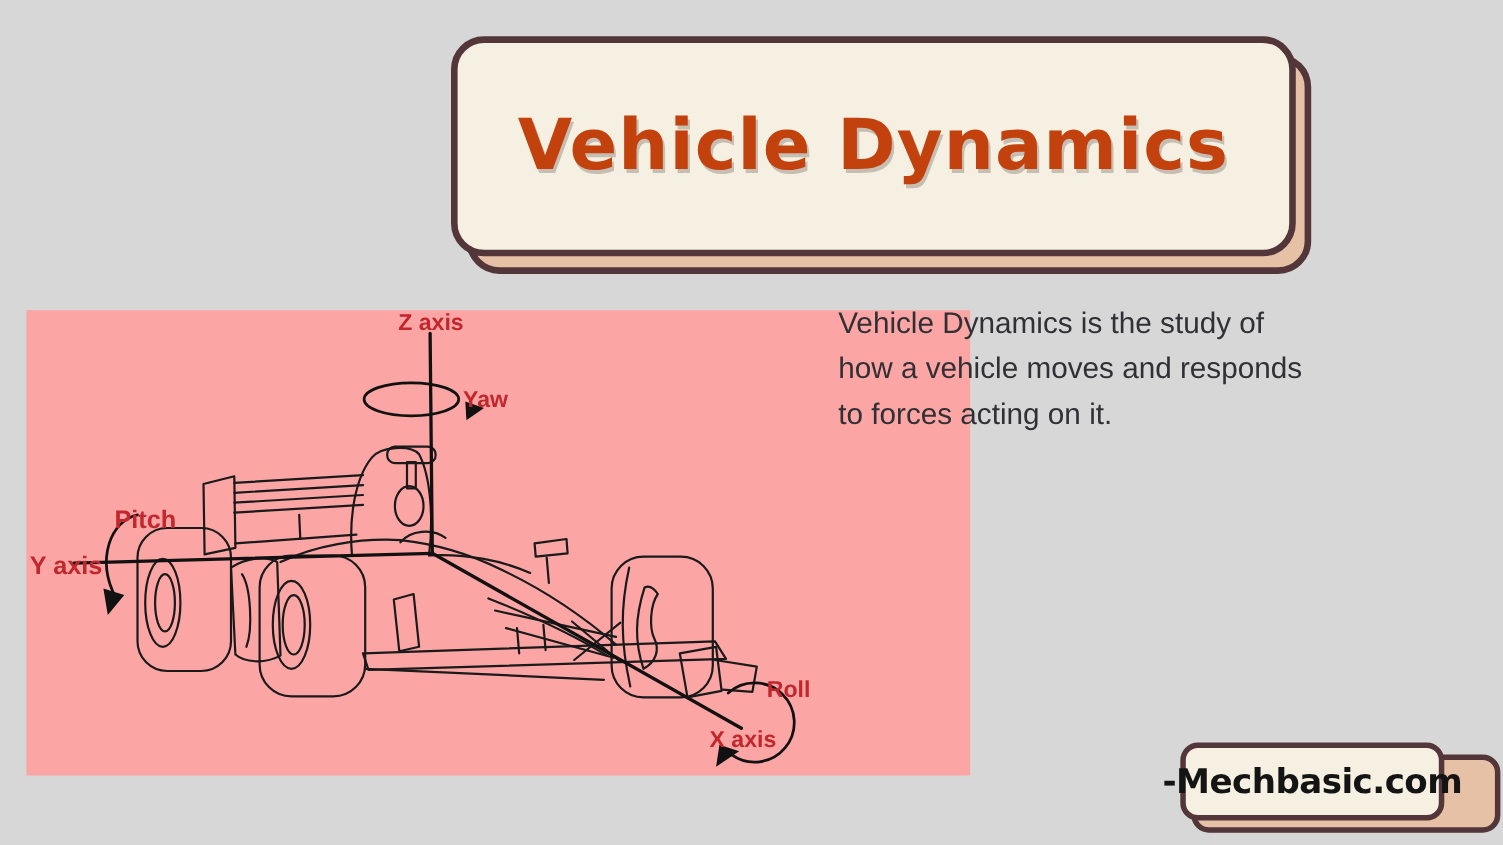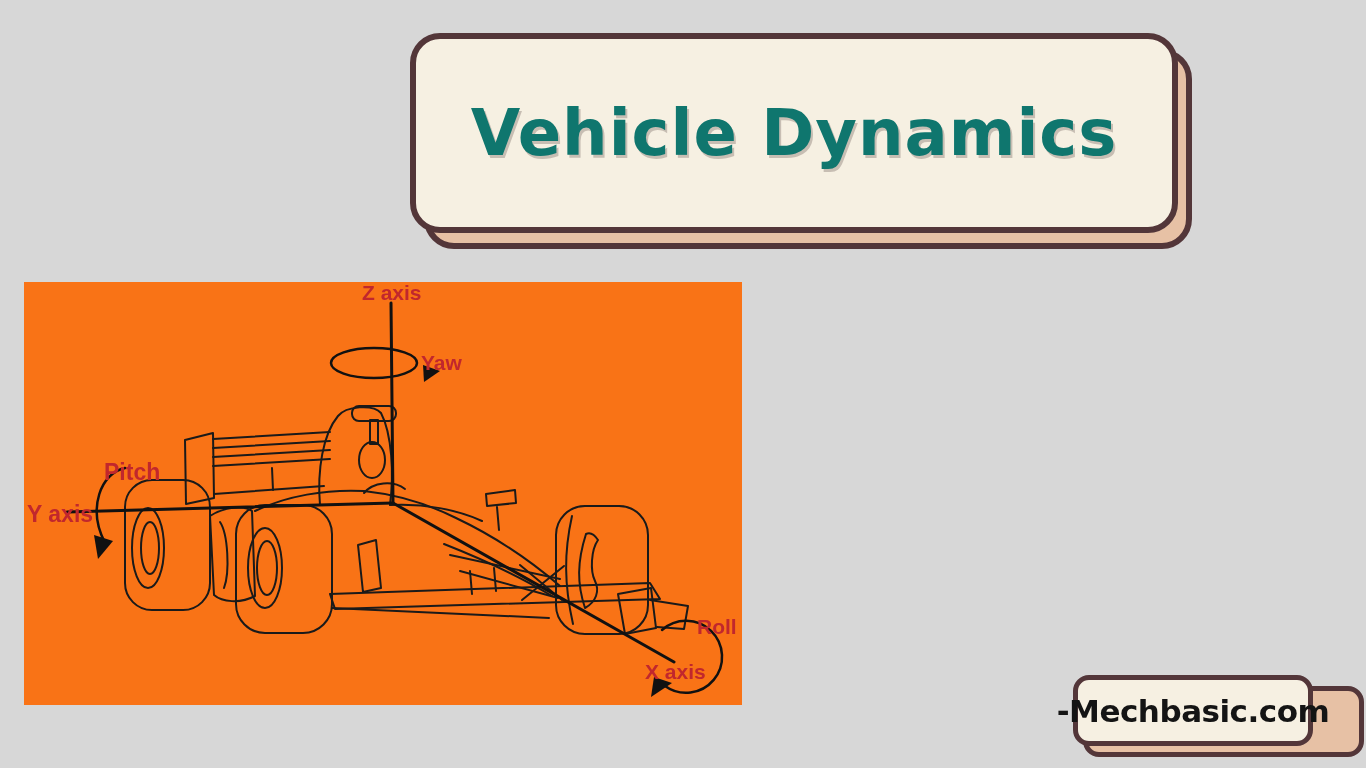--- a/index.html
+++ b/index.html
@@ -26,40 +26,40 @@
     box-sizing:border-box;
     display:flex;align-items:center;justify-content:center;
   }
   .banner-title-shadow-wrap{left:424px;top:49px;width:768px;height:200px;}
   .banner-title{left:410px;top:33px;width:768px;height:200px;}
   .banner-title .txt{
     font-family:"DejaVu Sans",sans-serif;
     font-weight:700;
     font-size:64px;
     letter-spacing:1px;
-    color:#0f766e;
+    color:#c2410c;
     white-space:nowrap;
     text-shadow:2px 3px 0 rgba(60,40,40,0.25);
   }
   
   .banner-brand-shadow-wrap{left:1083px;top:686px;width:281px;height:71px;border-radius:16px;border-width:5px;}
   .banner-brand{left:1073px;top:675px;width:240px;height:71px;border-radius:16px;border-width:5px;}
   .banner-brand .txt{
     font-family:"DejaVu Sans",sans-serif;
     font-weight:700;
     font-size:31px;
     letter-spacing:-0.5px;
     color:#141414;
     white-space:nowrap;
   }
   
   .diagram-panel{
     position:absolute;
-    left:24px;top:282px;width:718px;height:423px;
-    background:#f97316;
+    left:24px;top:282px;width:858px;height:423px;
+    background:#fca5a5;
   }
   .diagram-panel svg{display:block;}
   .axis-label{
     font-family:"Liberation Sans",sans-serif;
     font-weight:700;
     fill:#c1272d;
   }
   
   .description{
     position:absolute;
@@ -152,18 +152,21 @@
     <text x="338" y="18" class="axis-label" font-size="21">Z axis</text>
     <text x="397" y="88" class="axis-label" font-size="21">Yaw</text>
     <text x="80" y="198" class="axis-label" font-size="23">Pitch</text>
     <text x="3" y="240" class="axis-label" font-size="23">Y axis</text>
     <text x="673" y="352" class="axis-label" font-size="21">Roll</text>
     <text x="621" y="397" class="axis-label" font-size="21">X axis</text>
   </svg>
 </div>
 
 <div class="description">
+  <p>Vehicle Dynamics is the study of
+how a vehicle moves and responds
+to forces acting on it.</p>
 </div>
 
 <div class="banner-shadow banner-brand-shadow-wrap"></div>
 <div class="banner banner-brand">
   <div class="txt">-Mechbasic.com</div>
 </div>
 
 </body></html>

